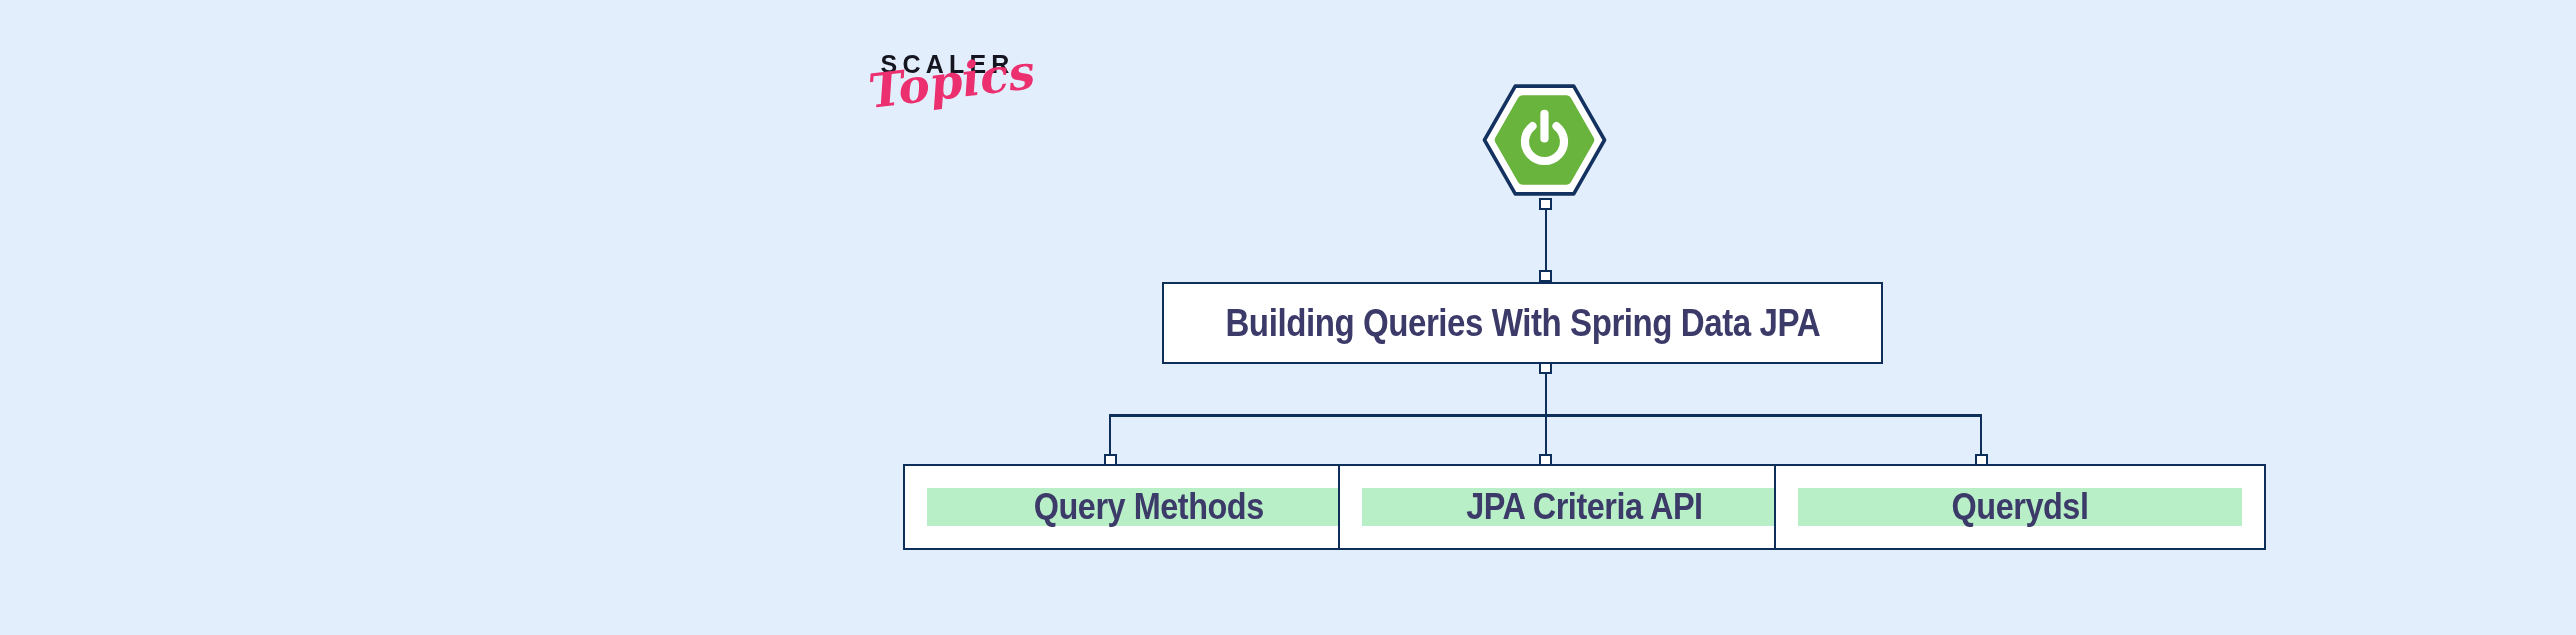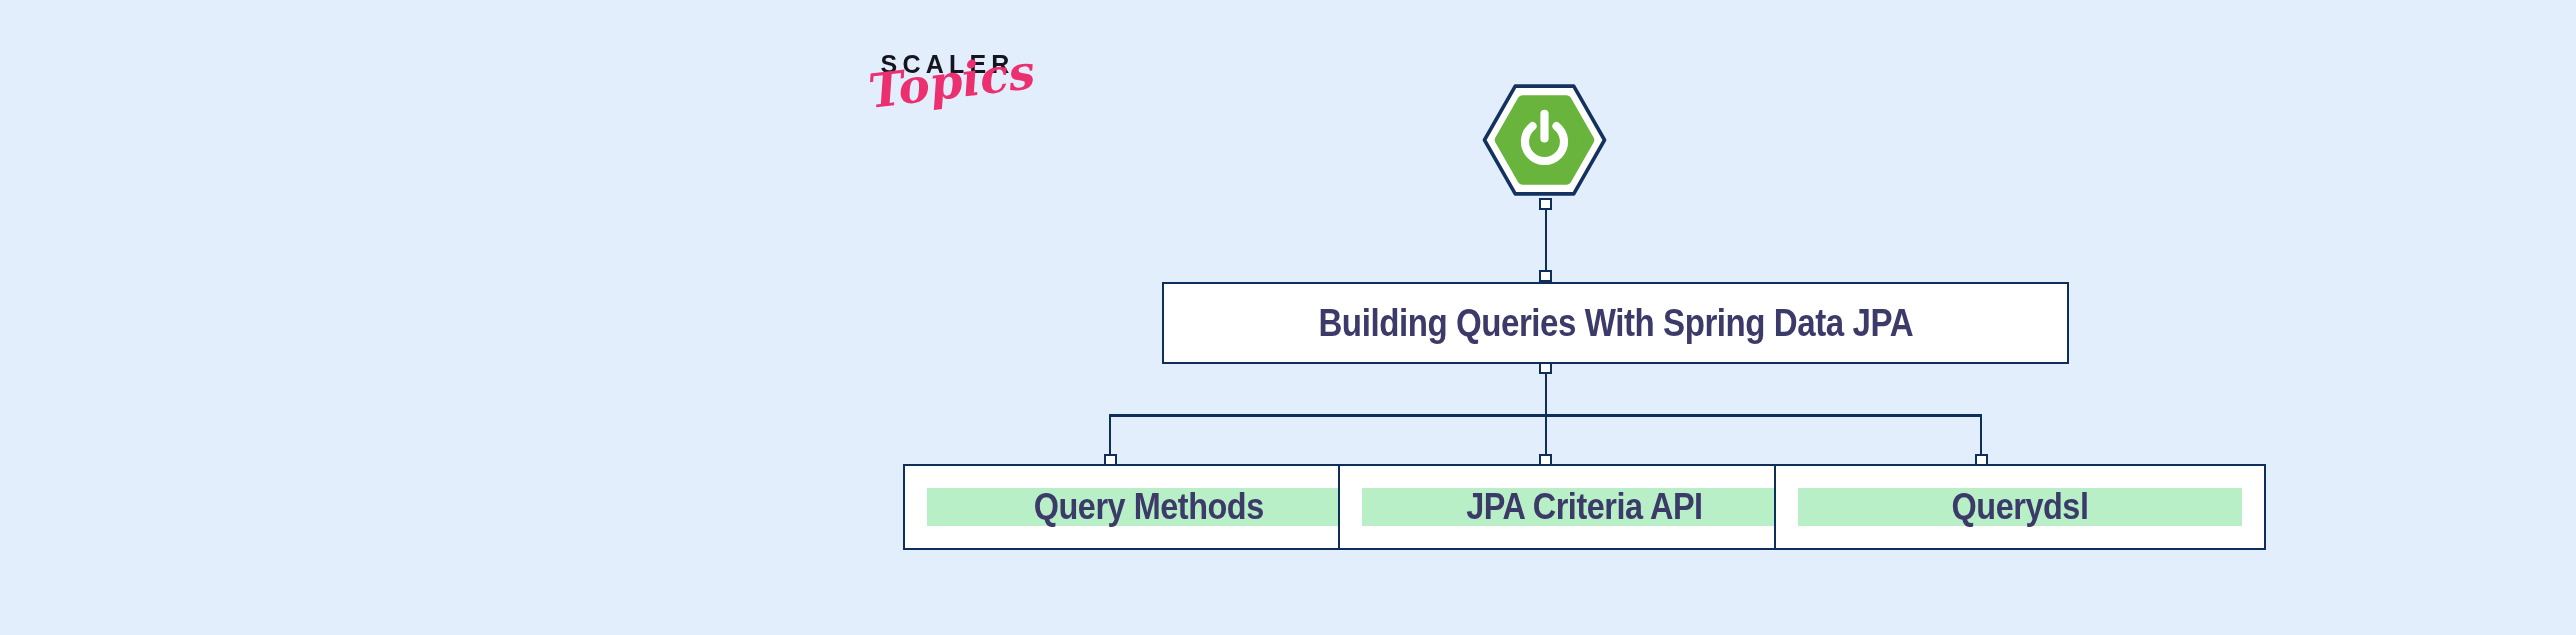--- a/index.html
+++ b/index.html
@@ -70,21 +70,21 @@
     border: 2.6px solid #0e2f5a;
     box-sizing: border-box;
     display: flex;
     align-items: center;
     justify-content: center;
     z-index: 3;
   }
   .title-box {
     left: 1162px;
     top: 282px;
-    width: 907px;
+    width: 721px;
     height: 82px;
   }
   .title-text {
     font-size: 38px;
     font-weight: 700;
     color: #3b3a69;
     letter-spacing: -0.5px;
     transform: scaleX(0.87);
     white-space: nowrap;
   }

